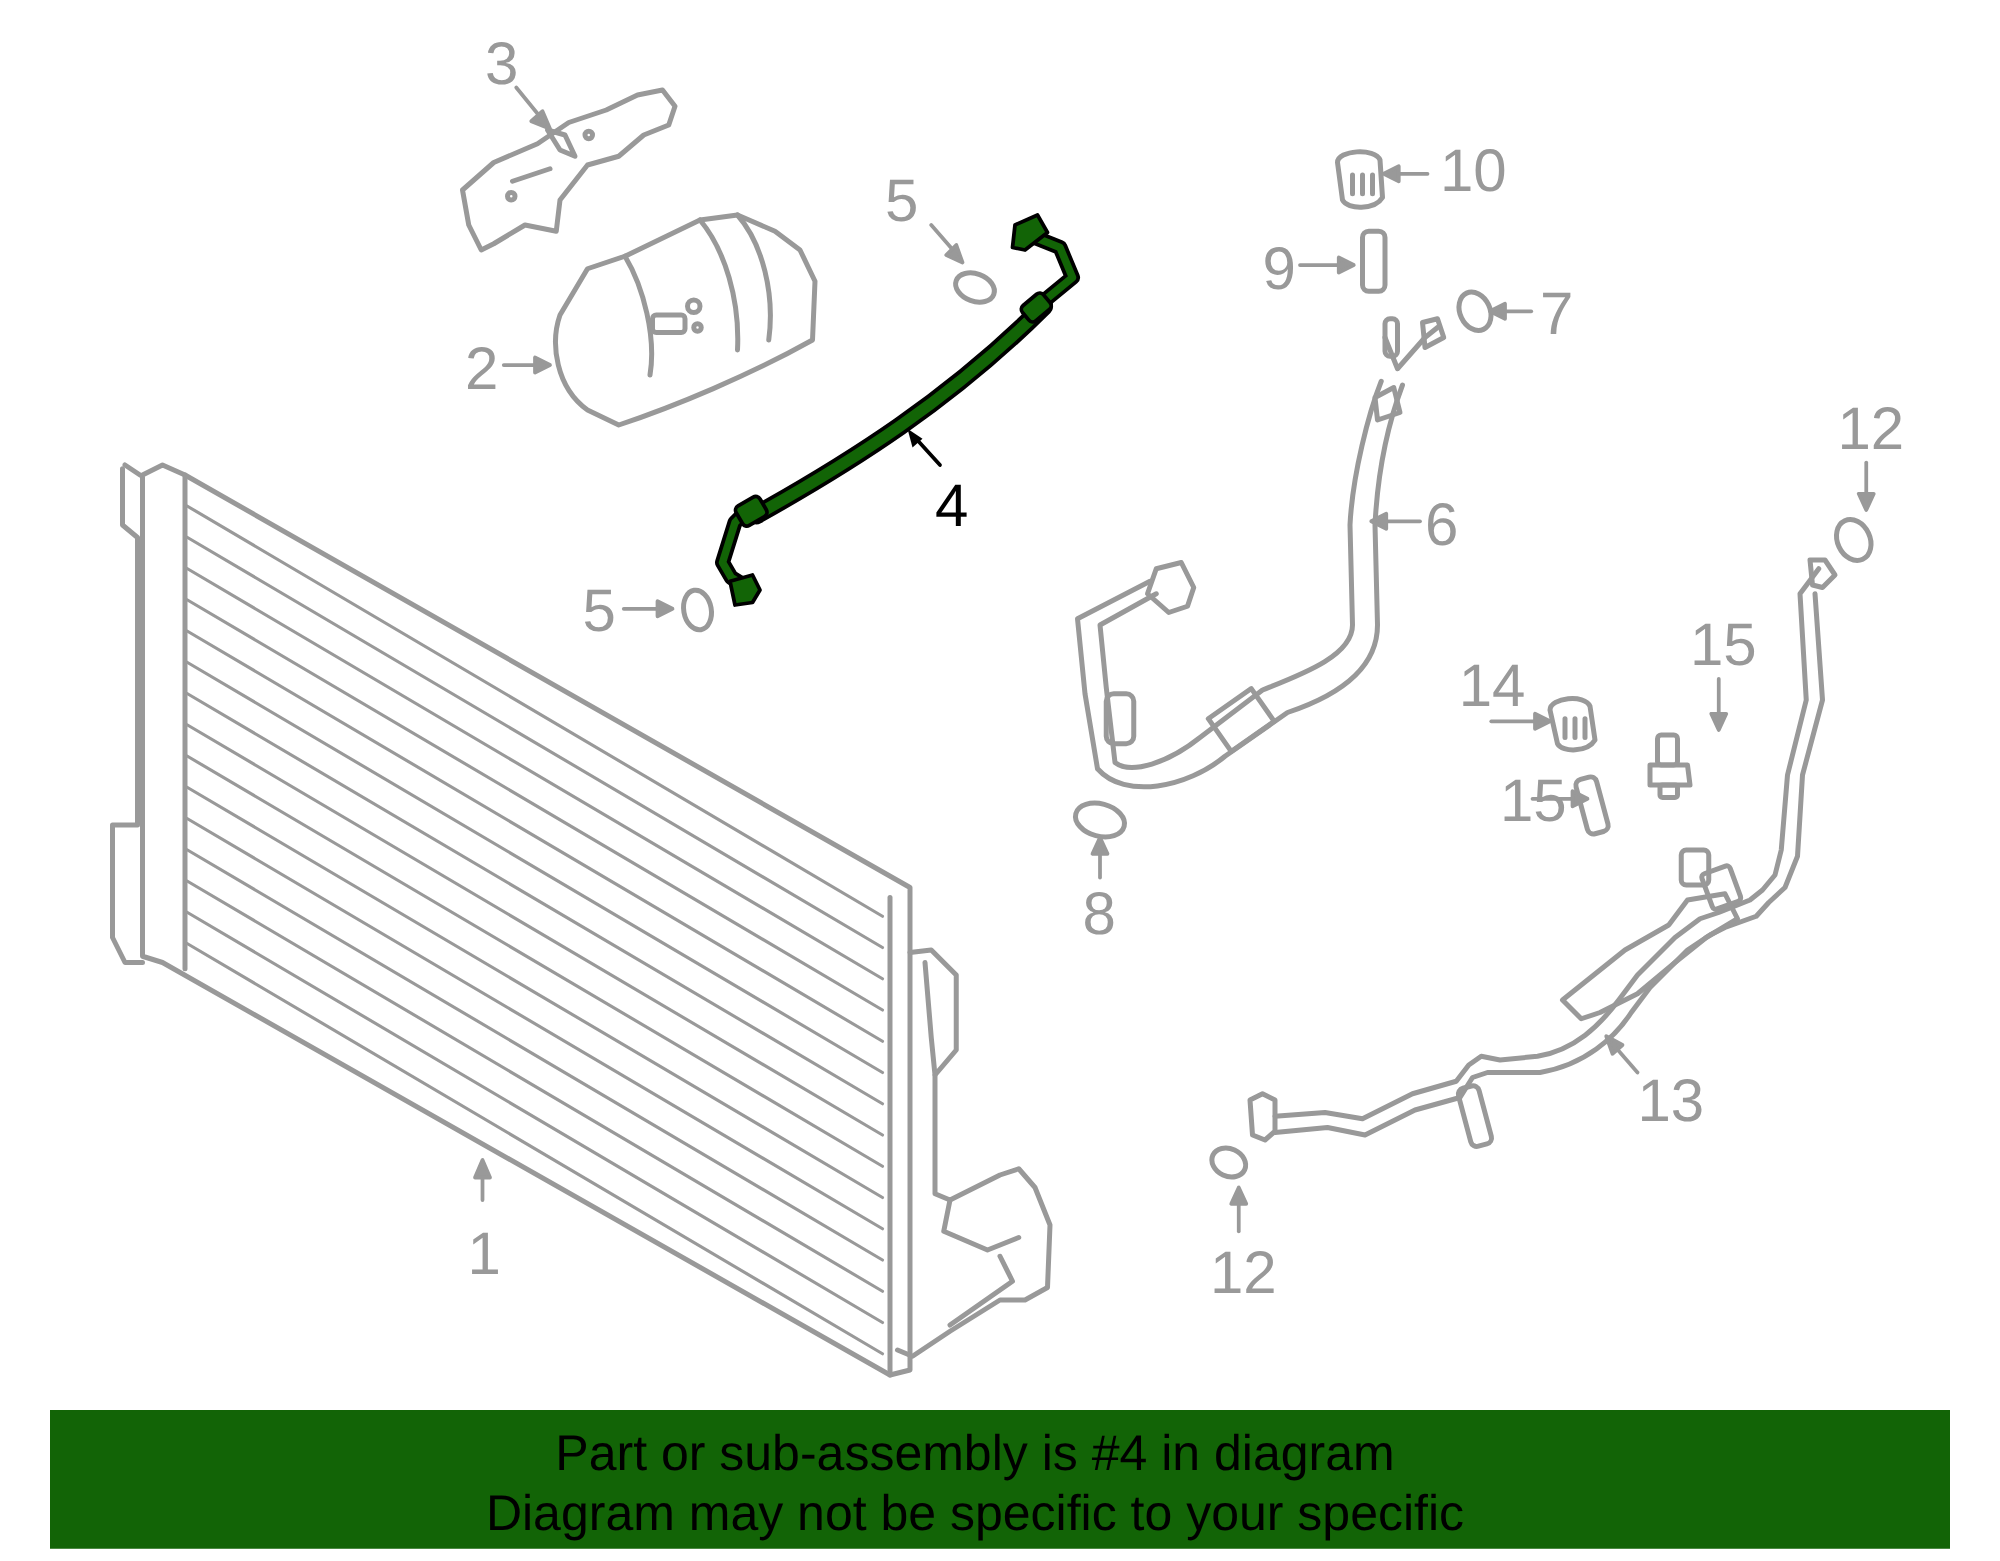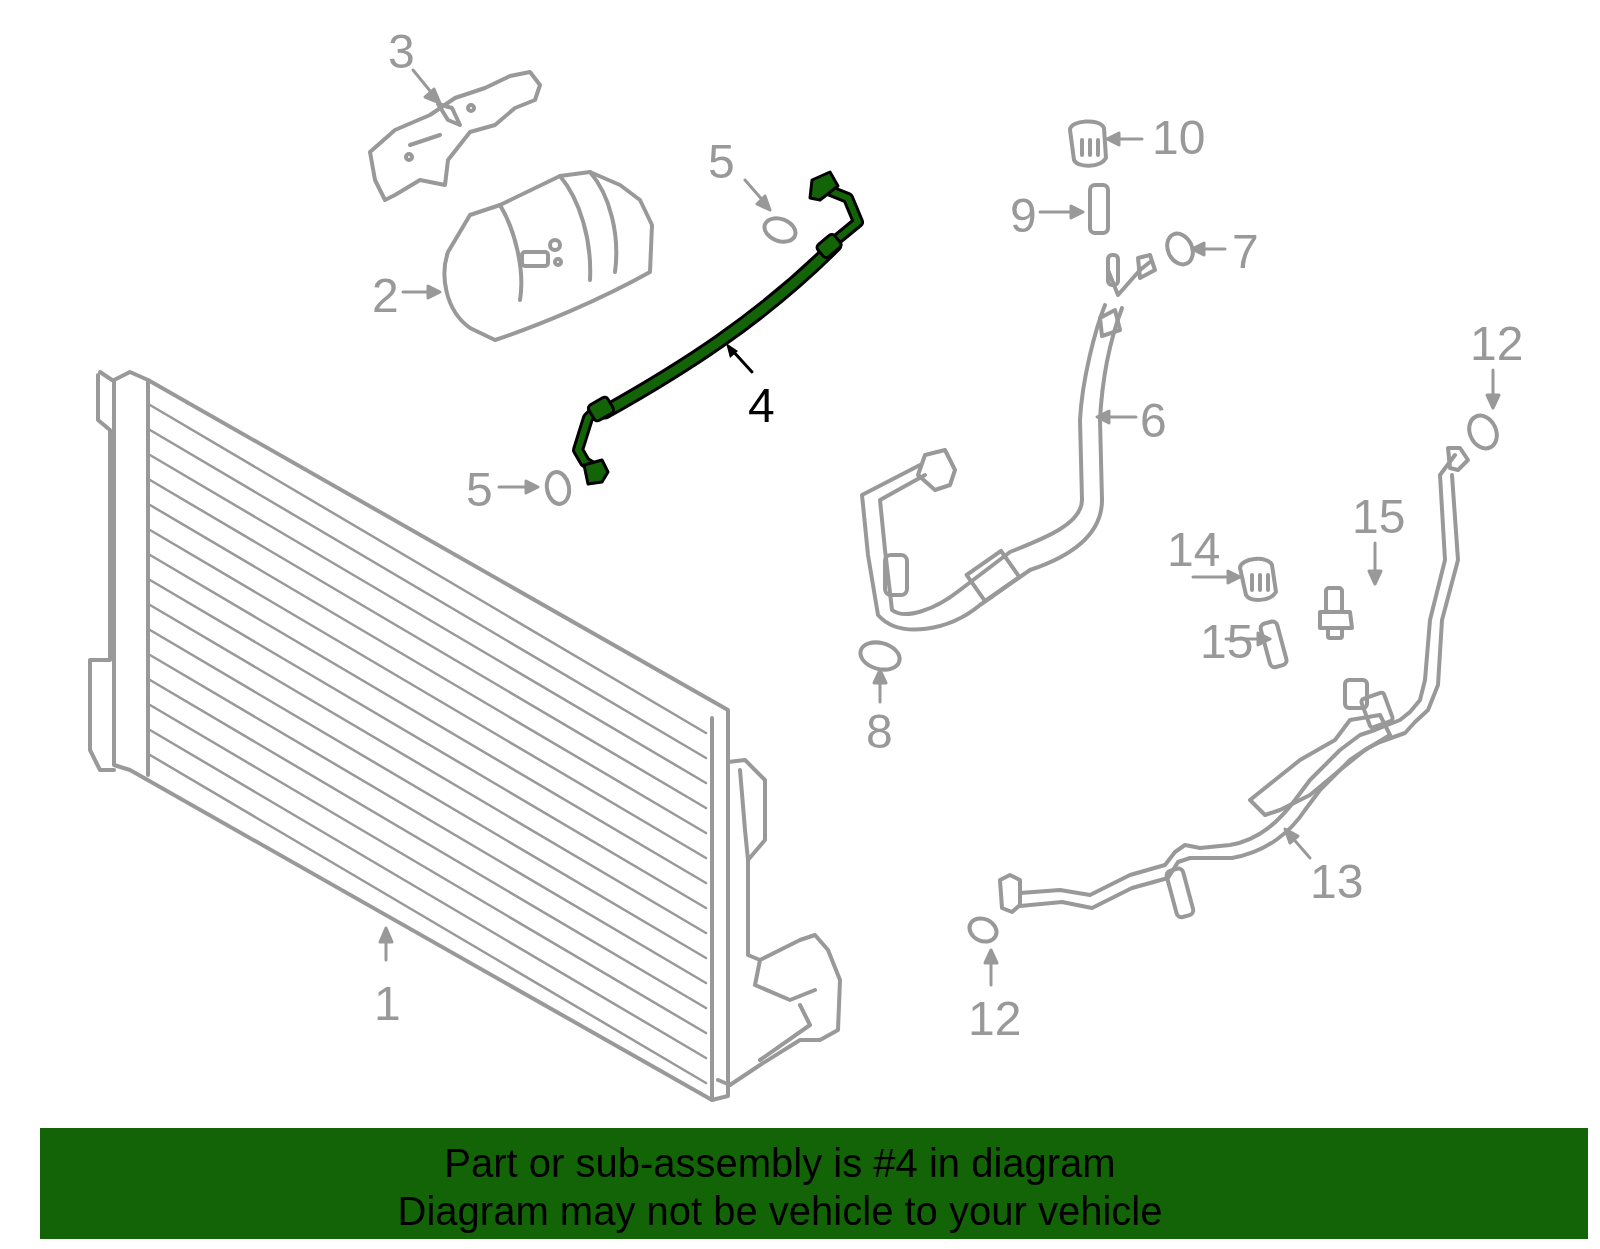--- a/index.html
+++ b/index.html
@@ -1,20 +1,20 @@
 <!DOCTYPE html>
 <html><head>
 <meta charset="utf-8">
 <style>
   html, body { margin:0; padding:0; background:#ffffff; }
   body { width:1600px; height:1249px; position:relative; overflow:hidden; font-family:"Liberation Sans", sans-serif; }
   #diagram { position:absolute; left:0; top:0; width:1600px; height:1249px; }
   .callout { position:absolute; font-family:"Liberation Sans", sans-serif; font-size:48px; color:#999999; line-height:1; }
   .callout.hl { color:#000000; }
-  #banner { position:absolute; left:40px; top:1128px; width:1520px; height:111px; background:#126406;padding-left:28px; }
+  #banner { position:absolute; left:40px; top:1128px; width:1520px; height:111px; background:#126406; }
   #banner .line { position:absolute; left:0; width:1480px; text-align:center; font-size:40px; color:#000; line-height:1; }
 </style>
 </head>
 <body>
 
 <svg id="diagram" viewBox="0 0 1600 1249" xmlns="http://www.w3.org/2000/svg">
   <g fill="none" stroke="#999999" stroke-width="4" stroke-linejoin="round" stroke-linecap="round">
 
     <g>
       <polygon points="130,372 148,380 728,710 728,1096 712,1100 130,770 114,765 114,380"></polygon>
@@ -187,14 +187,14 @@
 <div class="callout" style="left:1152px;top:114px">10</div>
 <div class="callout" style="left:1310px;top:858px">13</div>
 <div class="callout" style="left:1470px;top:320px">12</div>
 <div class="callout" style="left:968px;top:995px">12</div>
 <div class="callout" style="left:1200px;top:618px">15</div>
 <div class="callout" style="left:1167px;top:526px">14</div>
 <div class="callout" style="left:1352px;top:493px">15</div>
 
 <div id="banner">
   <div class="line" style="top:15px">Part or sub-assembly is #4 in diagram</div>
-  <div class="line" style="top:63px">Diagram may not be vehicle to your vehicle</div>
+  <div class="line" style="top:63px">Diagram may not be specific to your specific</div>
 </div>
 
 </body></html>

